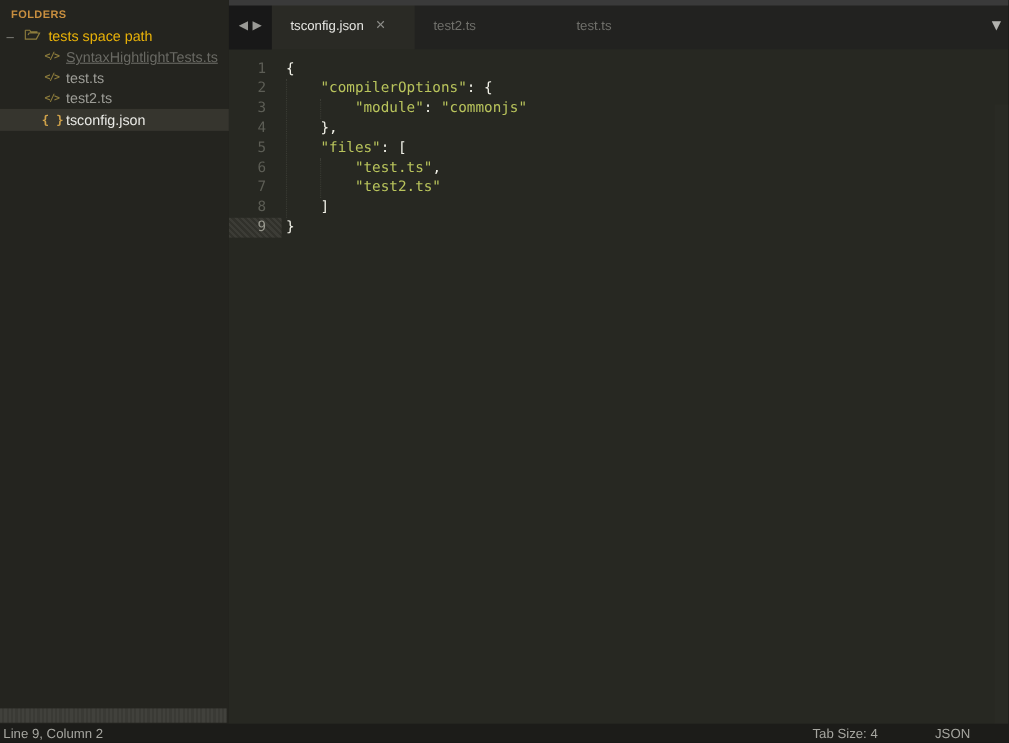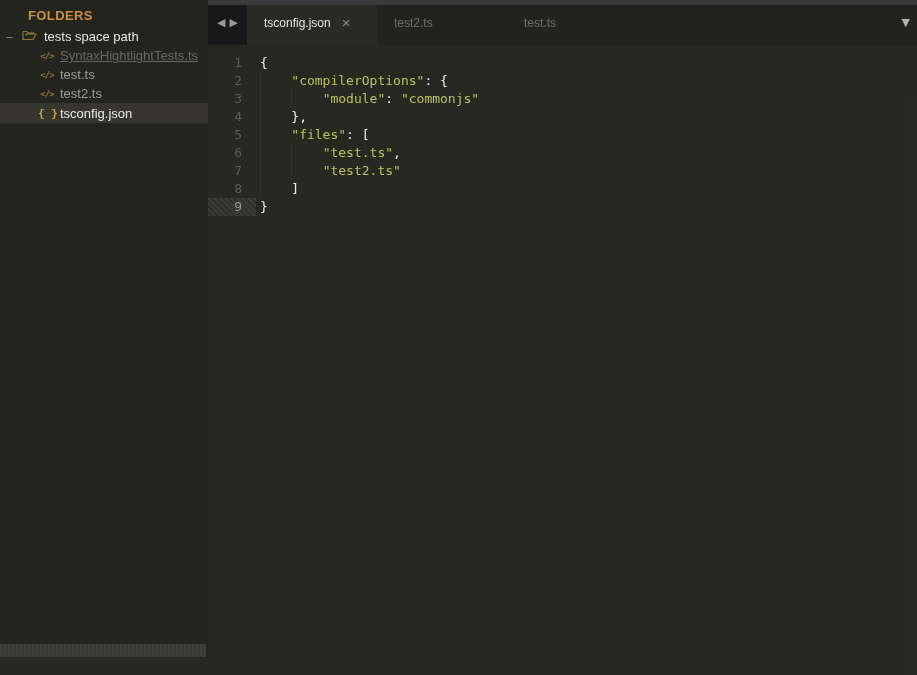--- a/index.html
+++ b/index.html
@@ -8,32 +8,32 @@
     background:#272822;
     font-family:"Liberation Sans","DejaVu Sans",sans-serif;
     -webkit-font-smoothing:antialiased;
   }
   
   .sidebar{
     position:absolute;left:0;top:0;width:208px;height:658px;
     background:#24241f;z-index:5;
   }
   .sidebar-header{
-    padding:8px 0 4px 28px;
-    font-size:13px;font-weight:bold;letter-spacing:.4px;
+    padding:8px 0 4px 10px;
+    font-size:10px;font-weight:bold;letter-spacing:.4px;
     color:#c98f3f;
   }
   .tree{font-size:13px;color:#b9b9b3;}
   .folder-row{
     display:flex;align-items:center;height:19px;padding-left:6px;
     white-space:nowrap;cursor:default;
   }
   .collapse-glyph{color:#85857f;font-size:12px;width:16px;}
   .folder-icon{margin-right:7px;flex:0 0 auto;}
-  .folder-name{color:#e5e5e5;}
+  .folder-name{color:#eab308;}
   .file-row{
     display:flex;align-items:center;height:19px;padding-left:38px;
     white-space:nowrap;cursor:default;
   }
   .file-row.selected{background:#36352e;height:20px;}
   .file-icon{
     width:18px;margin-right:4px;text-align:center;
     font-family:"DejaVu Sans Mono",monospace;font-size:9px;font-weight:bold;
     color:#8d7c3c;letter-spacing:-1px;
   }
@@ -213,14 +213,21 @@
           </div>
           <div class="code-row current">
             <span class="gutter">9</span>
             <span class="code-text"><span class="tok-punct">}</span></span>
           </div>
         </div>
       <div class="minimap"></div>
     </div>
   </div>
 
+  <div class="statusbar">
+    <div class="status-left">Line 9, Column 2</div>
+    <div class="status-right">
+      <span>Tab Size: 4</span>
+      <span>JSON</span>
+    </div>
+  </div>
 
 </div>
 
 </body></html>

